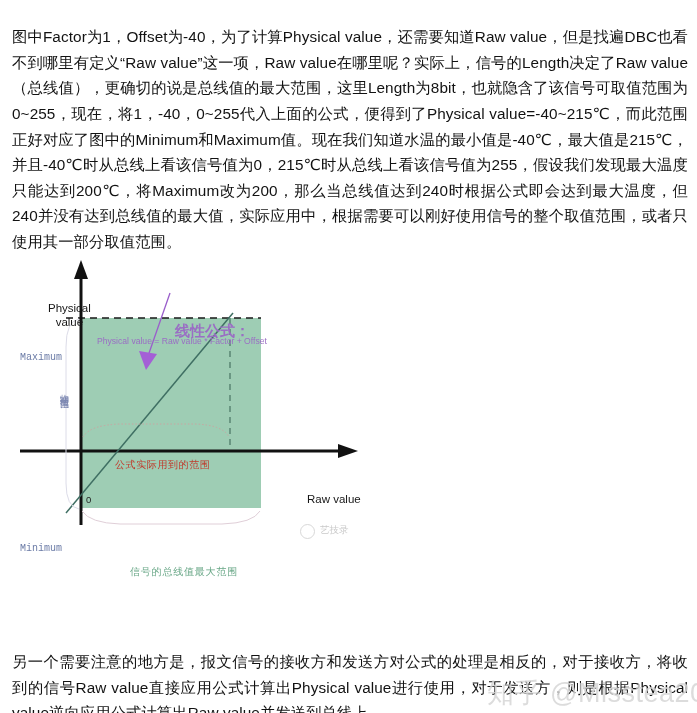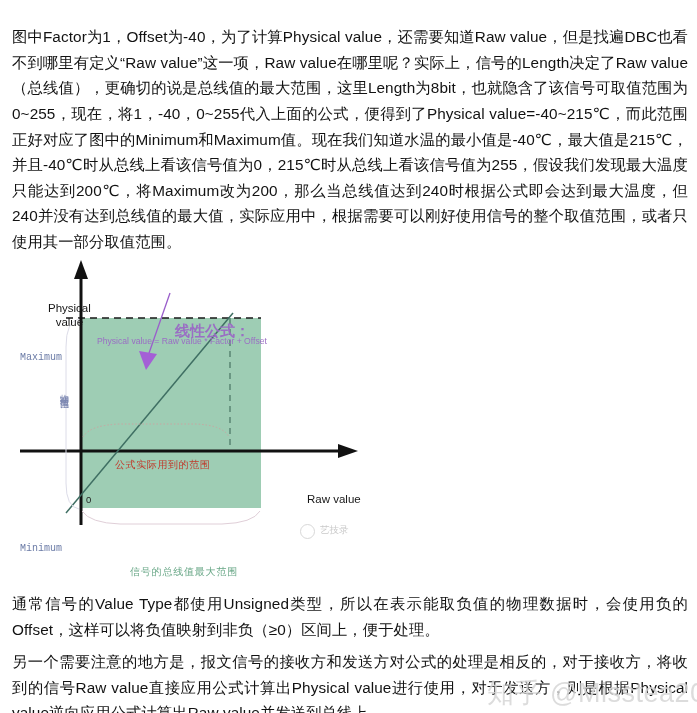--- a/index.html
+++ b/index.html
@@ -189,19 +189,18 @@
     <div class="fig-text red-label" style="left:95px; top:163px;">公式实际用到的范围</div>
 
     <div class="fig-text green-label" style="left:110px; top:270px;">信号的总线值最大范围</div>
   </div>
 
   <div class="watermark-inline">
     <span class="wm-circle"></span>
     <span>艺技录</span>
   </div>
 
-  <p class="para" id="para-bottom-1">通常信号的Value Type都使用Unsigned类型，所以在表示能取负值的物理数据时，会使用负的Offset，这样可以将负值映射到非负（≥0）区间上，便于处理。</p>
 
   <p class="para" id="para-bottom-2">另一个需要注意的地方是，报文信号的接收方和发送方对公式的处理是相反的，对于接收方，将收到的信号Raw value直接应用公式计算出Physical value进行使用，对于发送方，则是根据Physical value逆向应用公式计算出Raw value并发送到总线上。</p>
 
   <div class="watermark-big">知乎 @Misstea2008</div>
 
 </div>
 
 </body></html>

